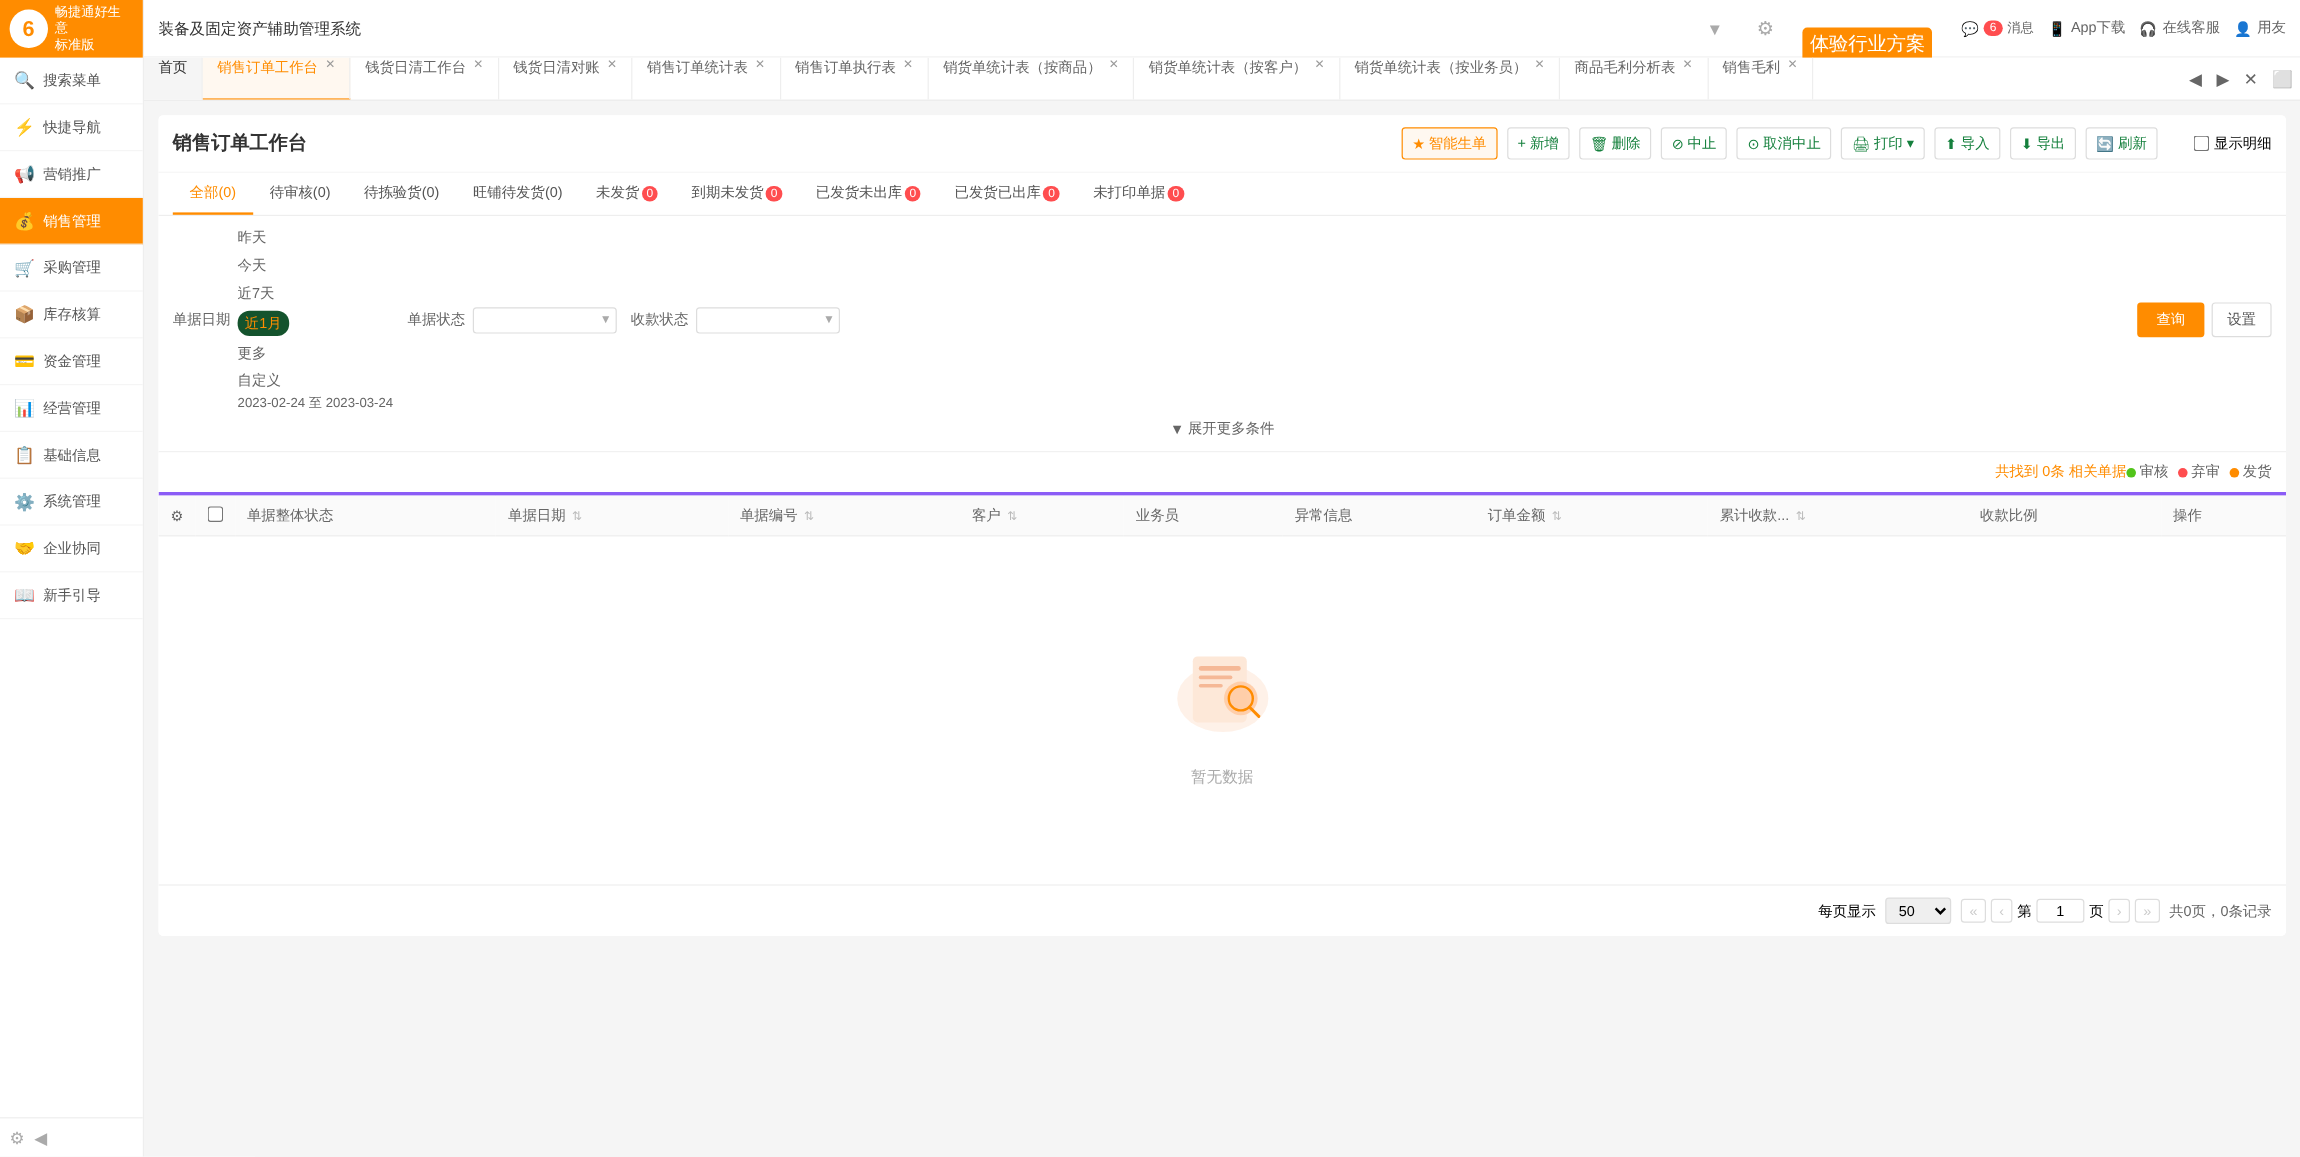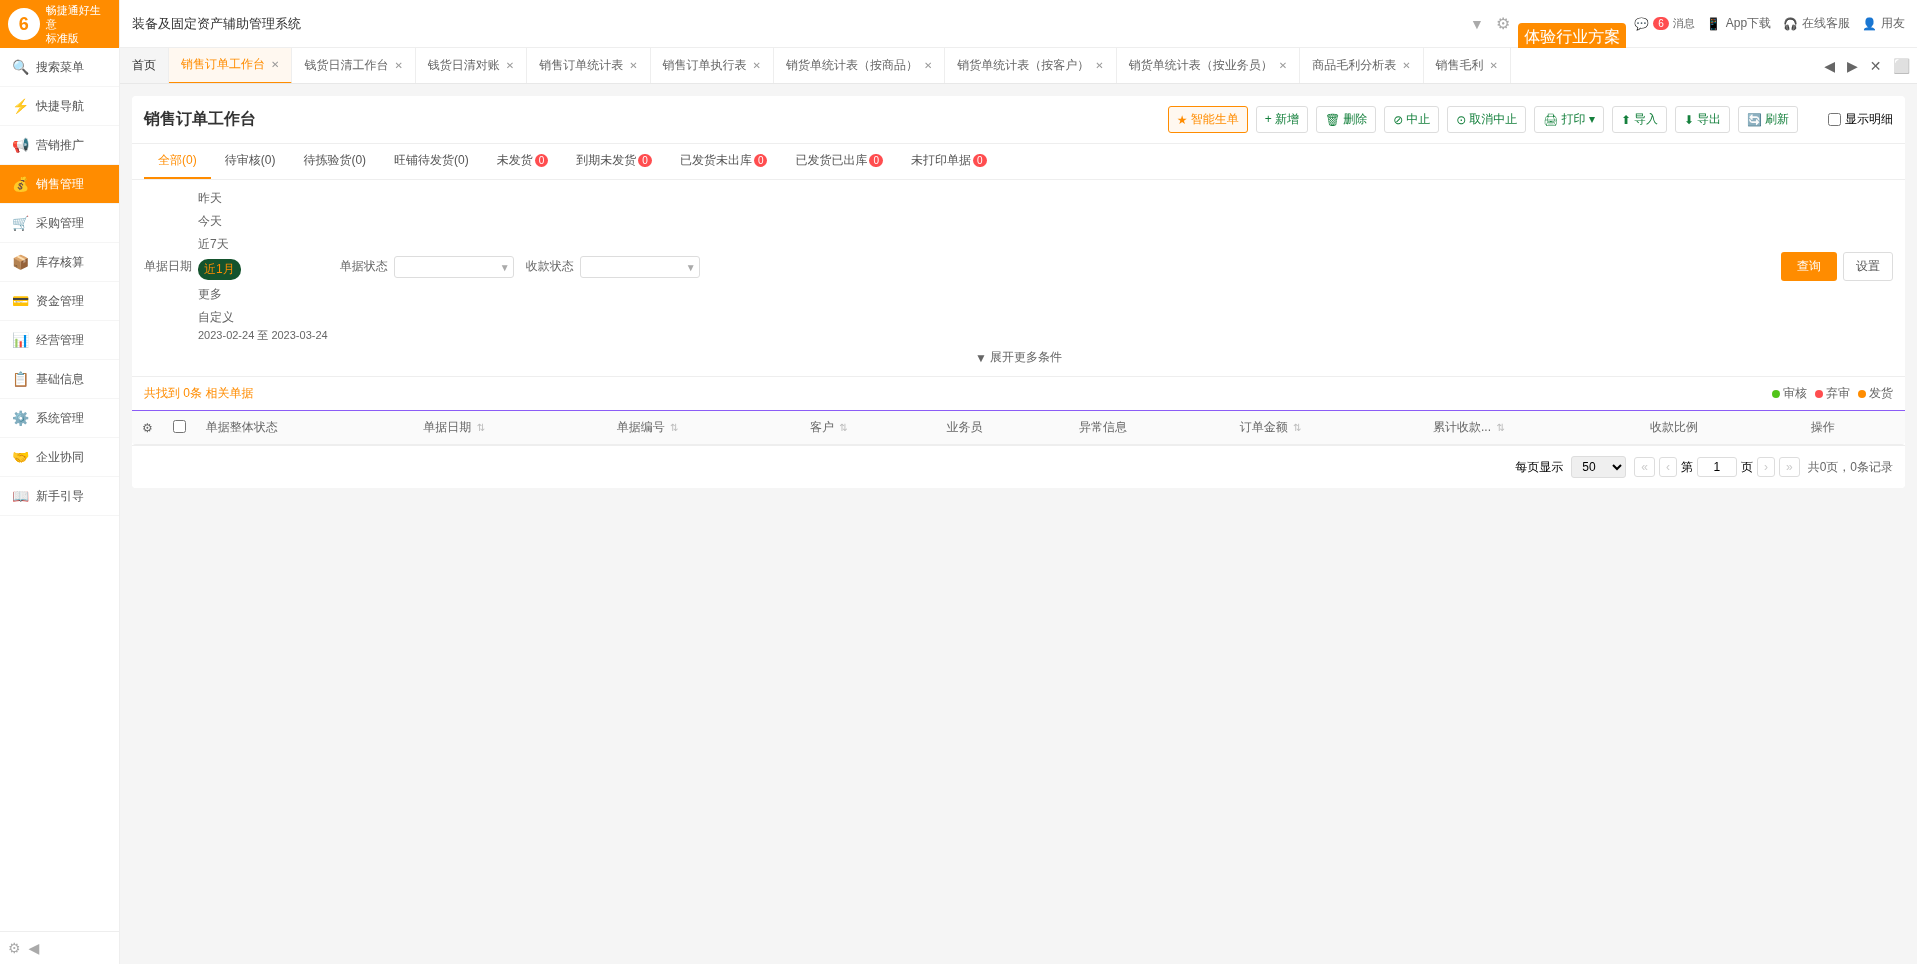--- a/index.html
+++ b/index.html
@@ -15,30 +15,30 @@
     .sidebar-nav-item.active { background: #ff8c00; color: #fff; }
     .sidebar-nav-item .nav-icon { width: 18px; height: 18px; display: flex; align-items: center; justify-content: center; font-size: 14px; }
     .sidebar-nav-item .nav-label { font-size: 12px; }
     .sidebar-bottom { margin-top: auto; padding: 8px; display: flex; gap: 8px; border-top: 1px solid #eee; }
     .sidebar-bottom-btn { color: #aaa; cursor: pointer; font-size: 14px; }
 
     
     .main { flex: 1; display: flex; flex-direction: column; overflow: hidden; }
 
     
-    .top-header { height: 48px; background: #fff; border-bottom: 1px solid #eee; display: flex; align-items: center; padding: 0 12px; gap: 8px; flex-shrink: 0; }
+    .top-header { height: 48px; background: #fff; border-bottom: 1px solid #eee; display: flex; align-items: center; padding: 0 12px; gap: 24px; flex-shrink: 0; }
     .system-title { font-size: 13px; color: #333; flex: 1; }
     .header-actions { display: flex; align-items: center; gap: 12px; }
     .header-btn { display: flex; align-items: center; gap: 4px; color: #666; cursor: pointer; font-size: 12px; }
     .badge { background: #ff4d4f; color: #fff; border-radius: 10px; padding: 1px 5px; font-size: 10px; }
     .trial-btn { background: #ff8c00; color: #fff; border: none; border-radius: 4px; padding: 4px 6px; cursor: pointer; font-size: 16px; margin-top: 28px; }
 
     
     .tab-bar { background: #fff; border-bottom: 1px solid #e8e8e8; display: flex; align-items: center; overflow: hidden; flex-shrink: 0; height: 36px; }
-    .tab-item { display: flex; align-items: center; gap: 4px; padding: 0 12px; height: 36px; cursor: pointer; color: #666; font-size: 12px; border-right: 1px solid #eee; white-space: nowrap; flex-shrink: 0; }
+    .tab-item { display: flex; gap: 4px; padding: 0 12px; height: 36px; cursor: pointer; color: #666; font-size: 12px; border-right: 1px solid #eee; white-space: nowrap; flex-shrink: 0; }
     .tab-item.active { background: #fff8f0; color: #ff8c00; border-bottom: 2px solid #ff8c00; }
     .tab-item.home { color: #333; background: #f5f5f5; }
     .tab-close { color: #999; font-size: 10px; margin-left: 2px; }
     .tab-nav-btn { padding: 0 6px; color: #666; cursor: pointer; font-size: 14px; height: 36px; display: flex; align-items: center; }
     .tab-bar-end { display: flex; align-items: center; margin-left: auto; }
 
     
     .content { flex: 1; overflow: auto; padding: 12px; background: #f5f5f5; }
 
     
@@ -63,21 +63,21 @@
     .set-btn { background: #fff; color: #555; border: 1px solid #ddd; border-radius: 3px; padding: 5px 12px; cursor: pointer; font-size: 12px; }
 
     
     .sub-tabs { background: #fff; padding: 0 12px; border-bottom: 1px solid #eee; display: flex; gap: 0; }
     .sub-tab { padding: 8px 14px; cursor: pointer; color: #555; font-size: 12px; border-bottom: 2px solid transparent; }
     .sub-tab.active { color: #ff8c00; border-bottom-color: #ff8c00; }
     .sub-tab .badge-red { background: #ff4d4f; color: #fff; border-radius: 10px; padding: 1px 4px; font-size: 10px; margin-left: 2px; }
 
     
     .table-area { background: #fff; border-radius: 0 0 4px 4px; overflow: hidden; }
-    .table-toolbar { padding: 8px 12px; display: flex; align-items: center; justify-content: space-between; border-bottom: 1px solid #8b5cf6; }
+    .table-toolbar { padding: 8px 12px; display: flex; align-items: center; justify-content: flex-end; border-bottom: 3px solid #8b5cf6; }
     .table-count { color: #666; font-size: 12px; }
     .table-count span { color: #ff8c00; }
     .table-quick-actions { display: flex; gap: 8px; }
     .quick-action-btn { display: flex; align-items: center; gap: 3px; color: #666; font-size: 12px; cursor: pointer; }
     .quick-action-btn .dot { width: 8px; height: 8px; border-radius: 50%; display: inline-block; }
     .dot-green { background: #52c41a; }
     .dot-red { background: #ff4d4f; }
     .dot-orange { background: #ff8c00; }
 
     table { width: 100%; border-collapse: collapse; }
@@ -448,20 +448,35 @@
               </th>
               <th>
                 <span>操作</span>
               </th>
             </tr>
           </thead>
           <tbody>
           </tbody>
         </table>
 
+        <div class="empty-state">
+          <div class="empty-icon">
+            <svg viewBox="0 0 100 100" xmlns="http://www.w3.org/2000/svg" width="100" height="100">
+              <ellipse cx="50" cy="55" rx="38" ry="28" fill="#fde8d8" opacity="0.6"></ellipse>
+              <rect x="25" y="20" width="45" height="55" rx="4" fill="#fde8d8"></rect>
+              <rect x="30" y="28" width="35" height="4" rx="2" fill="#f5b896"></rect>
+              <rect x="30" y="36" width="28" height="3" rx="1.5" fill="#f5b896"></rect>
+              <rect x="30" y="43" width="20" height="3" rx="1.5" fill="#f5b896"></rect>
+              <circle cx="65" cy="55" r="14" fill="#ffcba4" opacity="0.9"></circle>
+              <circle cx="65" cy="55" r="10" fill="none" stroke="#ff8c00" stroke-width="2"></circle>
+              <line x1="73" y1="63" x2="80" y2="70" stroke="#ff8c00" stroke-width="2.5" stroke-linecap="round"></line>
+            </svg>
+          </div>
+          <div class="empty-text">暂无数据</div>
+        </div>
       </div>
 
       <div class="pagination">
         <span>每页显示</span>
         <select class="page-size-select">
           <option value="50">50</option>
           <option value="100">100</option>
           <option value="200">200</option>
         </select>
         <div class="page-nav">

